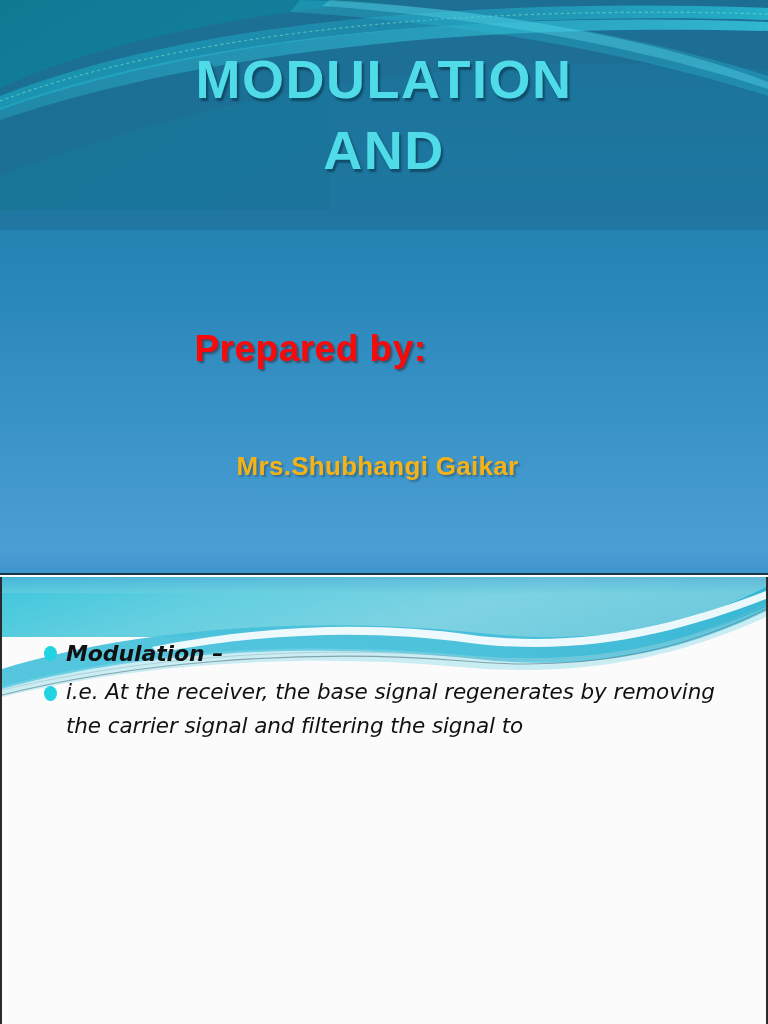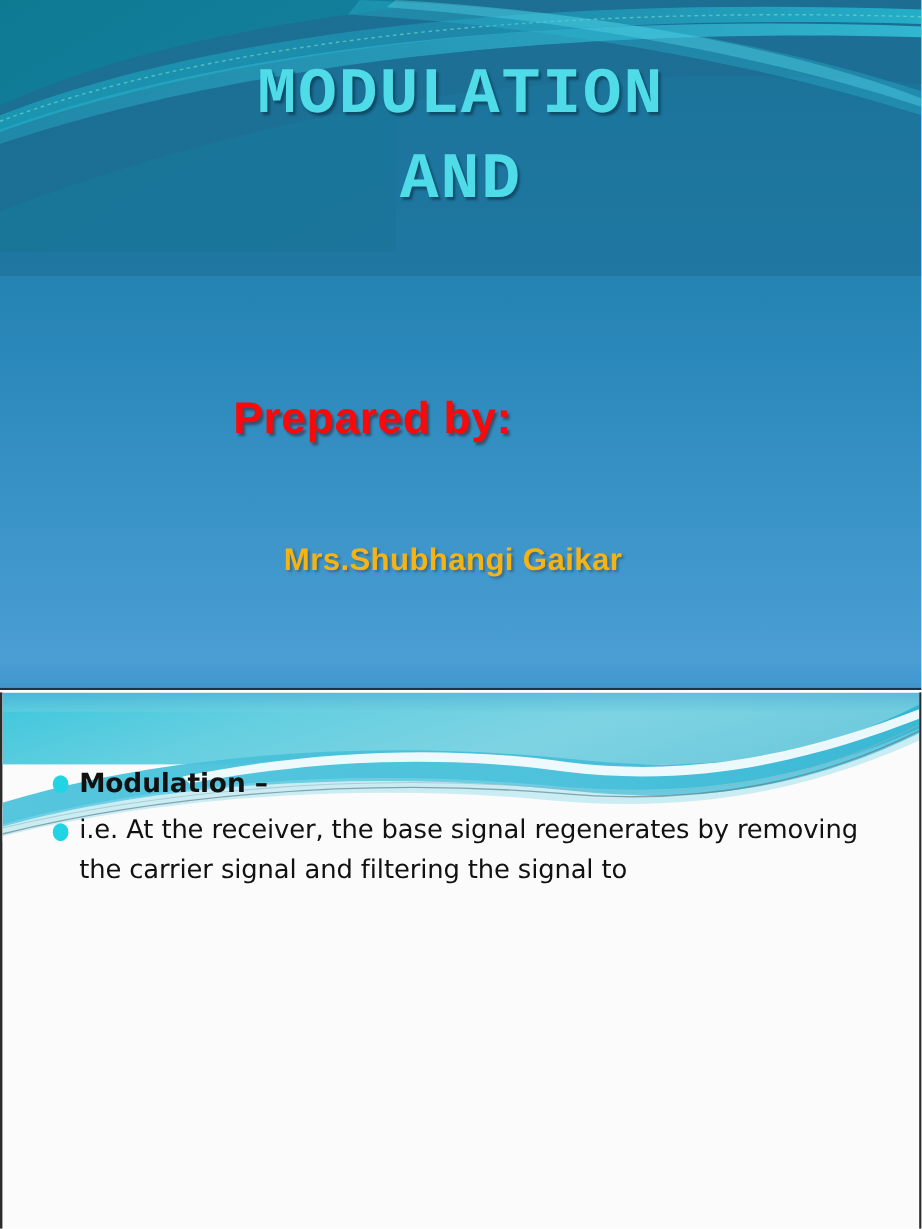--- a/index.html
+++ b/index.html
@@ -44,21 +44,21 @@
   }
   .title-block {
     position:absolute;
     left:0; top:44px;
     width:768px;
     text-align:center;
     z-index:4;
   }
   .title-line {
     color:#4fdce8;
-    font-family:Liberation Mono, monospace;
+    font-family:Liberation Sans, sans-serif;
     font-weight:bold;
     font-size:54px;
     line-height:71px;
     letter-spacing:1.5px;
     text-shadow:2px 3px 2px rgba(6,48,70,0.60);
     white-space:nowrap;
   }
   .prepared-by {
     position:absolute;
     left:0; top:325px;
@@ -121,20 +121,21 @@
     border-radius:50%;
     background:#22d3e4;
   }
   .bullet-text {
     display:block;
     color:#111111;
     font-family:"DejaVu Sans", sans-serif;
     font-size:21.5px;
     line-height:34px;
     letter-spacing:-0.1px;
+    font-style:italic;
   }
   .bullet-row.heading .bullet-text {
     font-weight:bold;
     font-size:22px;
   }
   .bullet-row.heading .bullet-dot { top:9px; }
 </style>
 </head>
 <body>
 

